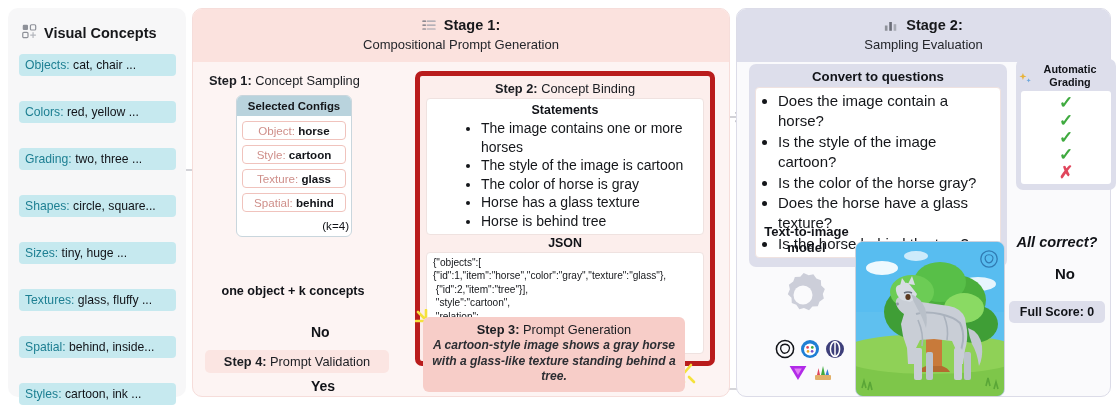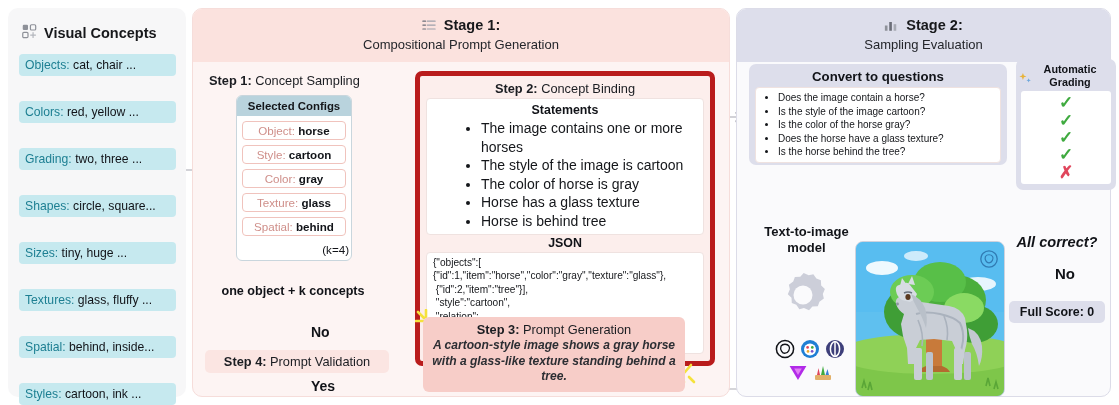--- a/index.html
+++ b/index.html
@@ -167,28 +167,28 @@
   #yes-label {
     position: absolute; left: 118px; top: 369px;
     font-size: 14px; font-weight: bold; color: #111318;
   }
 
   
   #questions-box {
     position: absolute; left: 12px; top: 55px; width: 258px;
     background: #dddeeb;
     border-radius: 7px;
-    padding: 5px 6px 2px 6px;
+    padding: 5px 6px 9px 6px;
   }
   #questions-head {
     text-align: center; font-size: 13.2px; font-weight: bold;
     color: #111318; margin-bottom: 3px;
   }
   #questions-list { margin: 0; padding-left: 16px; }
-  #questions-list li { font-size: 10px; color: #14161a; line-height: 1.36; }
+  #questions-list li { font-size: 15px; color: #14161a; line-height: 1.36; }
 
   #grading-box {
     position: absolute; left: 279px; top: 50px; width: 100px;
     background: #dddeeb;
     border-radius: 7px;
     padding: 4px 5px 6px 5px;
   }
   #grading-head {
     font-size: 10.8px; font-weight: bold; color: #111318;
     text-align: center; line-height: 1.18; padding-left: 8px;
@@ -321,21 +321,20 @@
 
     <div class="step-label" id="step1-label">
       <b>Step 1:</b><span> Concept Sampling</span>
     </div>
 
     <div id="configs-box">
       <div id="configs-head">Selected Configs</div>
       <div id="configs-body">
           <div class="cfg-chip"><span class="cfg-key">Object: </span><span class="cfg-val">horse</span></div>
           <div class="cfg-chip"><span class="cfg-key">Style: </span><span class="cfg-val">cartoon</span></div>
-          <div class="cfg-chip"><span class="cfg-key">Color: </span><span class="cfg-val">gray</span></div>
           <div class="cfg-chip"><span class="cfg-key">Texture: </span><span class="cfg-val">glass</span></div>
           <div class="cfg-chip"><span class="cfg-key">Spatial: </span><span class="cfg-val">behind</span></div>
         </div>
       <div id="cfg-k">(k=4)</div>
     </div>
 
     <div id="one-object">one object + k concepts</div>
 
     <div id="step2-box">
       <div class="step-label" id="step2-label">

